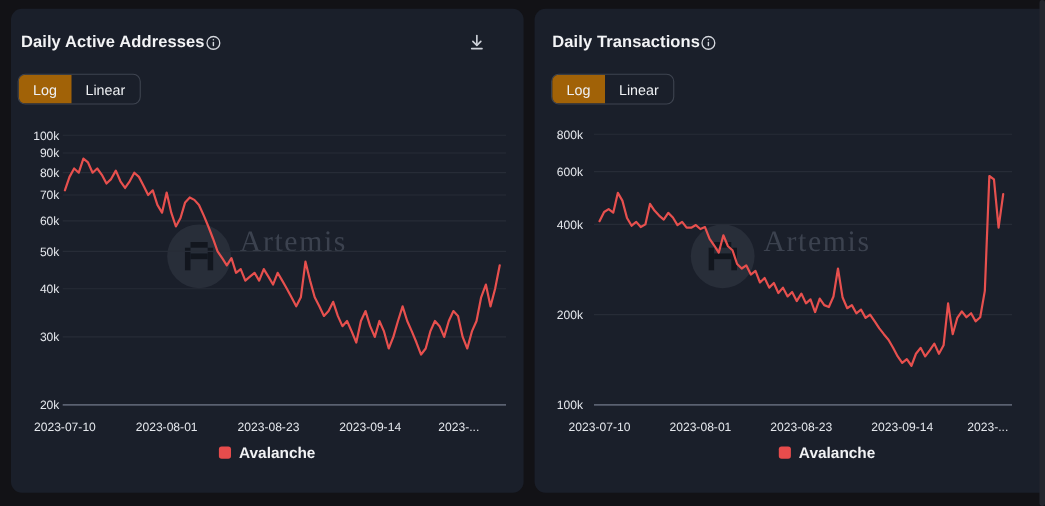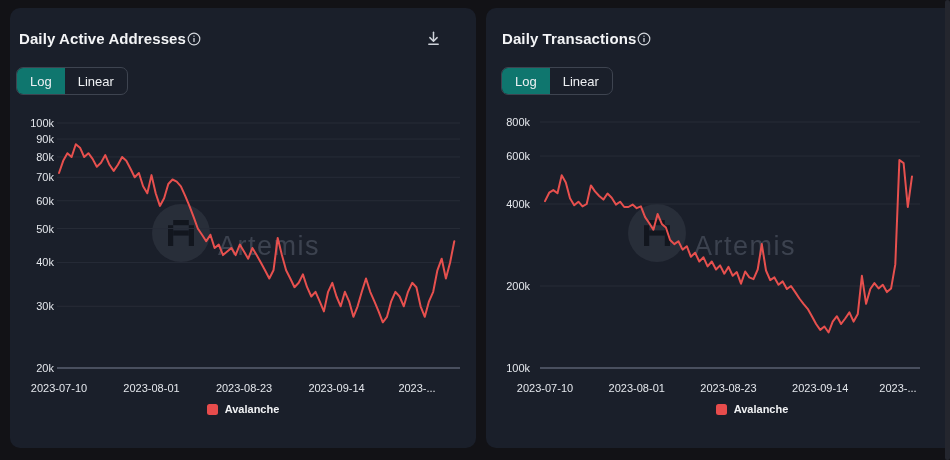--- a/index.html
+++ b/index.html
@@ -31,44 +31,45 @@
     border:1px solid #3e4450;border-radius:7px;overflow:hidden;z-index:3;
     background:transparent;
   }
   .p0 .toggle{left:6px;}
   .p1 .toggle{left:15px;}
   .toggle .seg{
     border:none;background:transparent;color:#eef0f3;font-size:13px;
     font-family:"Liberation Sans", sans-serif;
     padding:0 13px;display:flex;align-items:center;cursor:pointer;
   }
-  .toggle .seg.active{background:#0f766e;}
+  .toggle .seg.active{background:#a16207;}
 
   .chart-svg{position:absolute;left:0;top:0;z-index:2;}
 
   .watermark{
-    position:absolute;left:142px;top:196px;display:flex;align-items:flex-end;z-index:1;
+    position:absolute;left:142px;top:196px;display:flex;align-items:flex-start;z-index:1;
     pointer-events:none;
+    font-family:Liberation Serif, serif;
   }
   .wm-circle{
     width:58px;height:58px;border-radius:50%;
     background:rgba(138,148,166,0.13);
     display:flex;align-items:center;justify-content:center;
   }
   .wm-text{
     margin-left:8px;font-size:27px;font-weight:400;letter-spacing:1.5px;
     color:rgba(138,148,166,0.30);
   }
 
   .legend-row{
     position:absolute;left:0;top:395px;width:100%;
     display:flex;align-items:center;justify-content:center;gap:7px;z-index:3;
   }
   .legend-swatch{width:11px;height:11px;border-radius:2.5px;}
-  .legend-label{font-size:11px;font-weight:700;color:#f1f2f4;}
+  .legend-label{font-size:14px;font-weight:700;color:#f1f2f4;}
 
   .scrollbar{
     position:absolute;right:0;top:0;width:5px;height:460px;
     background:#24262e;border-radius:3px;z-index:5;
   }
 </style>
 </head>
 <body>
 
 <div class="panel p0">

